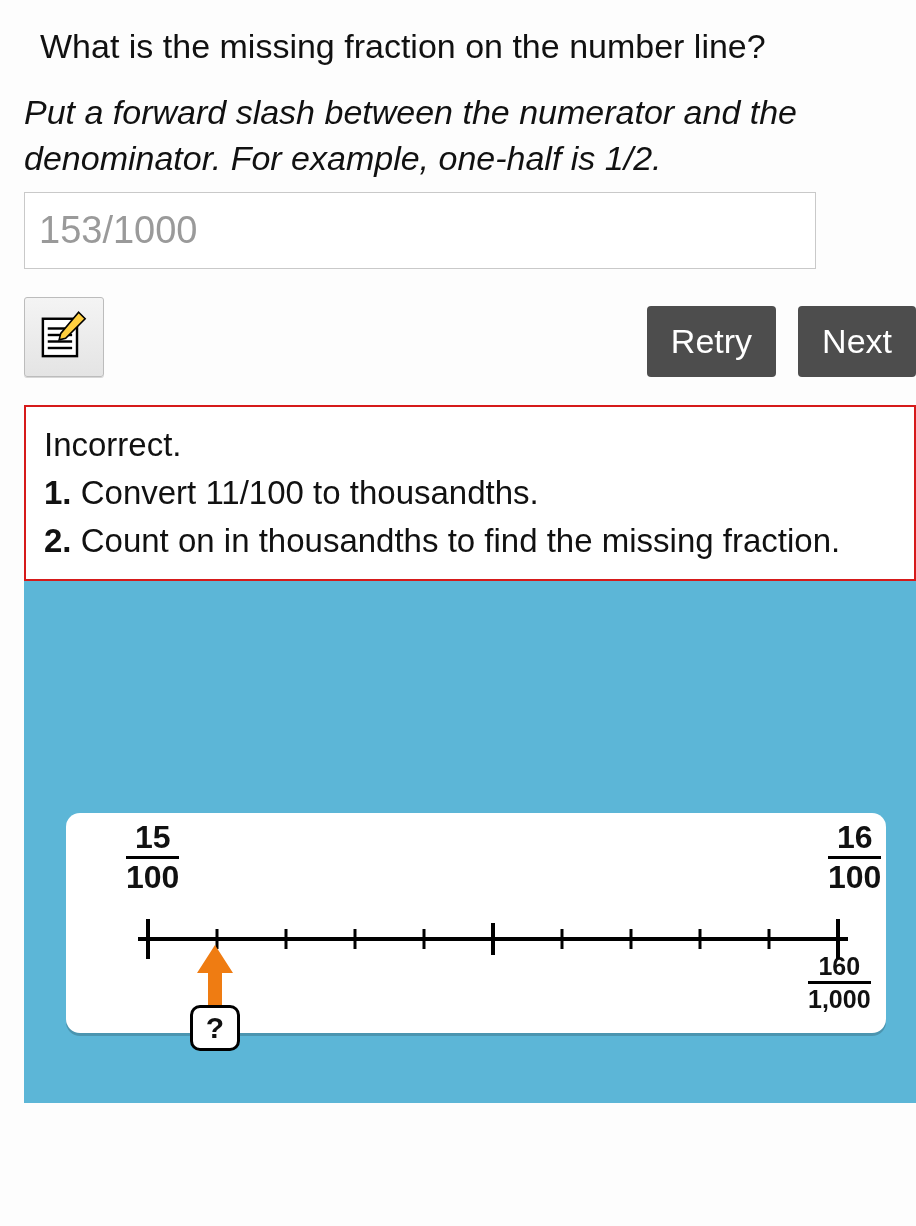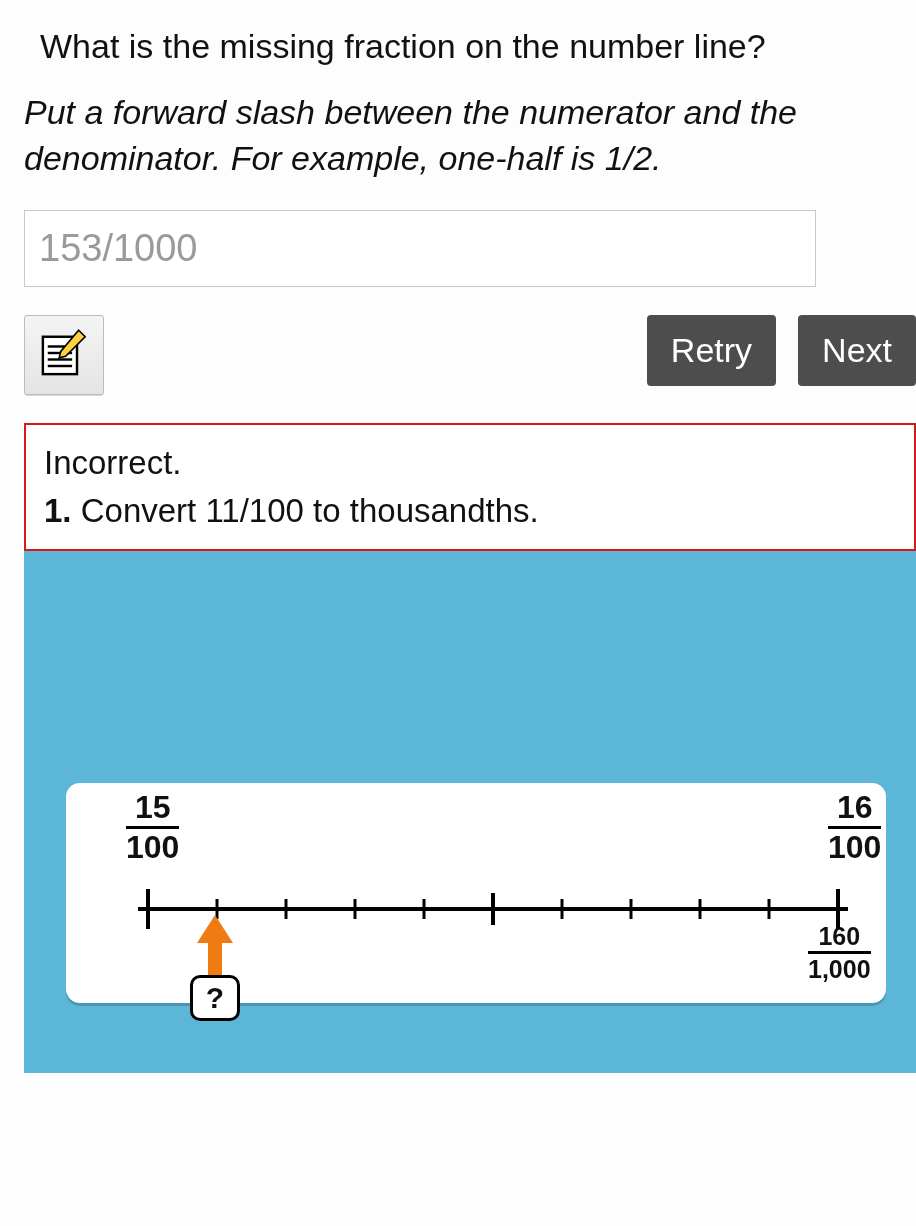--- a/index.html
+++ b/index.html
@@ -15,36 +15,36 @@
   .question {
     font-size: 34px;
     line-height: 1.3;
     margin-bottom: 22px;
     margin-left: 16px;
   }
   .hint {
     font-size: 34px;
     line-height: 1.35;
     font-style: italic;
-    margin-bottom: 28px;
+    margin-bottom: 10px;
   }
   .answer-field {
     width: 792px;
     font-size: 38px;
     padding: 16px 14px;
     border: 1px solid #c9c9c9;
     border-radius: 0;
     color: #9a9a9a;
     background: #fff;
     margin-bottom: 28px;
   }
   .toolbar {
     width: 892px;
     display: flex;
-    align-items: flex-start;
+    align-items: flex-end;
     margin-bottom: 28px;
   }
   .scratch-btn {
     width: 80px;
     height: 80px;
     border: 1px solid #bcbcbc;
     background: linear-gradient(#f4f4f4,#e4e4e4);
     display: flex;
     align-items: center;
     justify-content: center;
@@ -161,20 +161,23 @@
   <div class="spacer"></div>
   <button class="action-btn">Retry</button>
   <button class="action-btn">Next</button>
 </div>
 
 <div class="feedback-box">
   <div>Incorrect.</div>
   <div>
     <span class="bold">1.</span><span> Convert 11/100 to thousandths.</span>
   </div>
+  <div>
+    <span class="bold">2.</span><span> Count on in thousandths to find the missing fraction.</span>
+  </div>
 </div>
 
 <div class="canvas">
   <div class="panel">
 
     <div class="frac" style="top:8px; left:60px;">
       <span>15</span>
       <span class="fline"></span>
       <span>100</span>
     </div>

